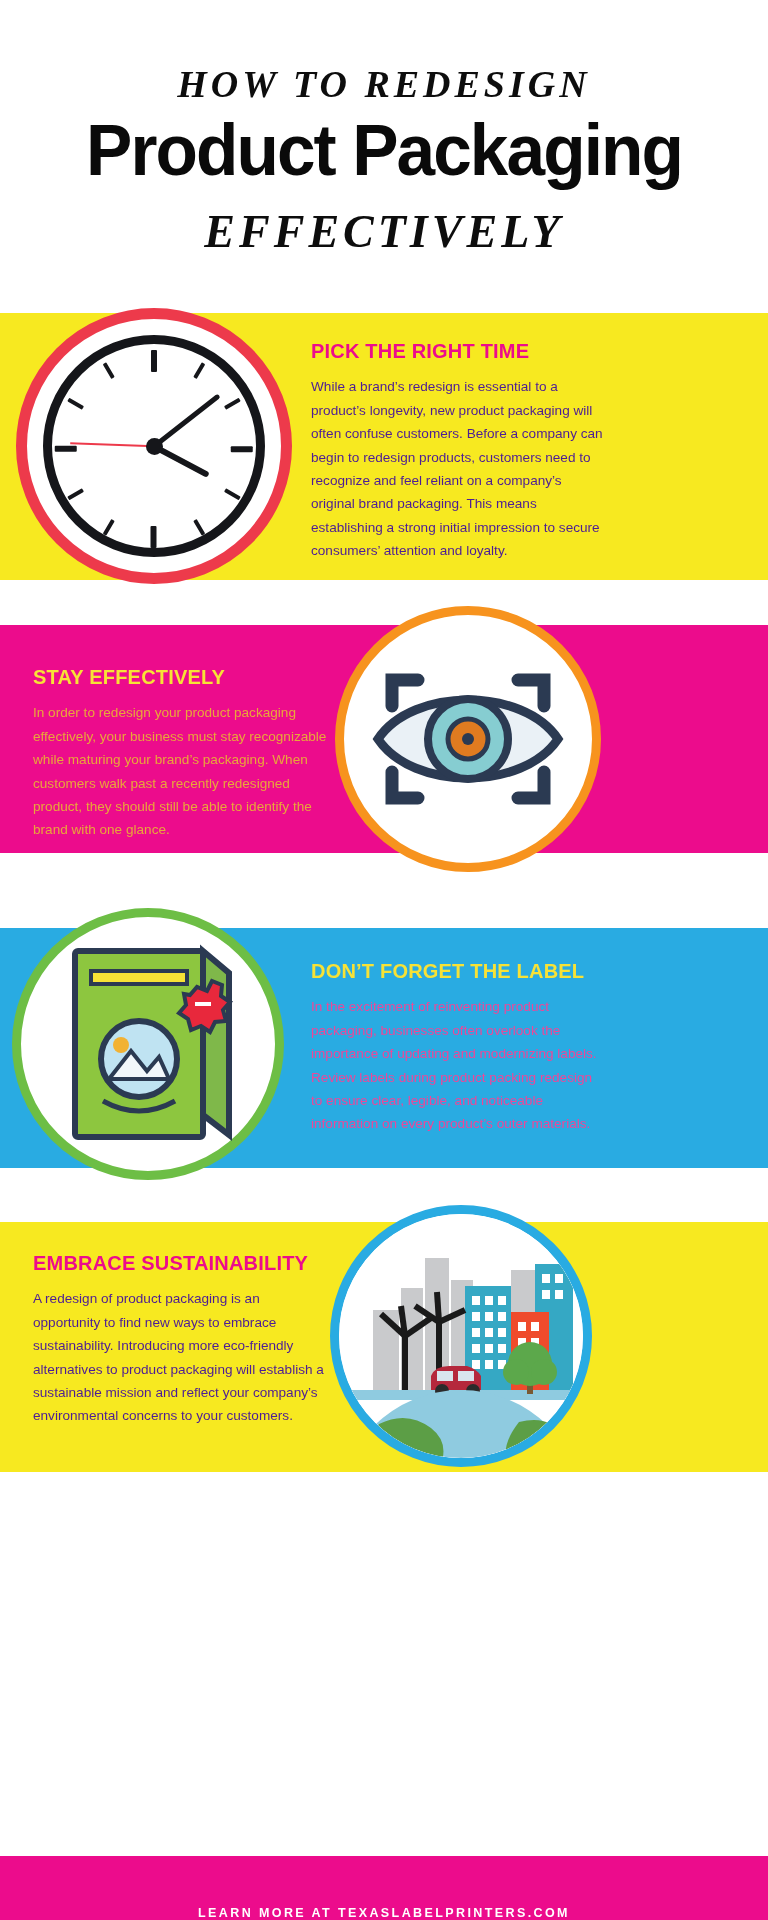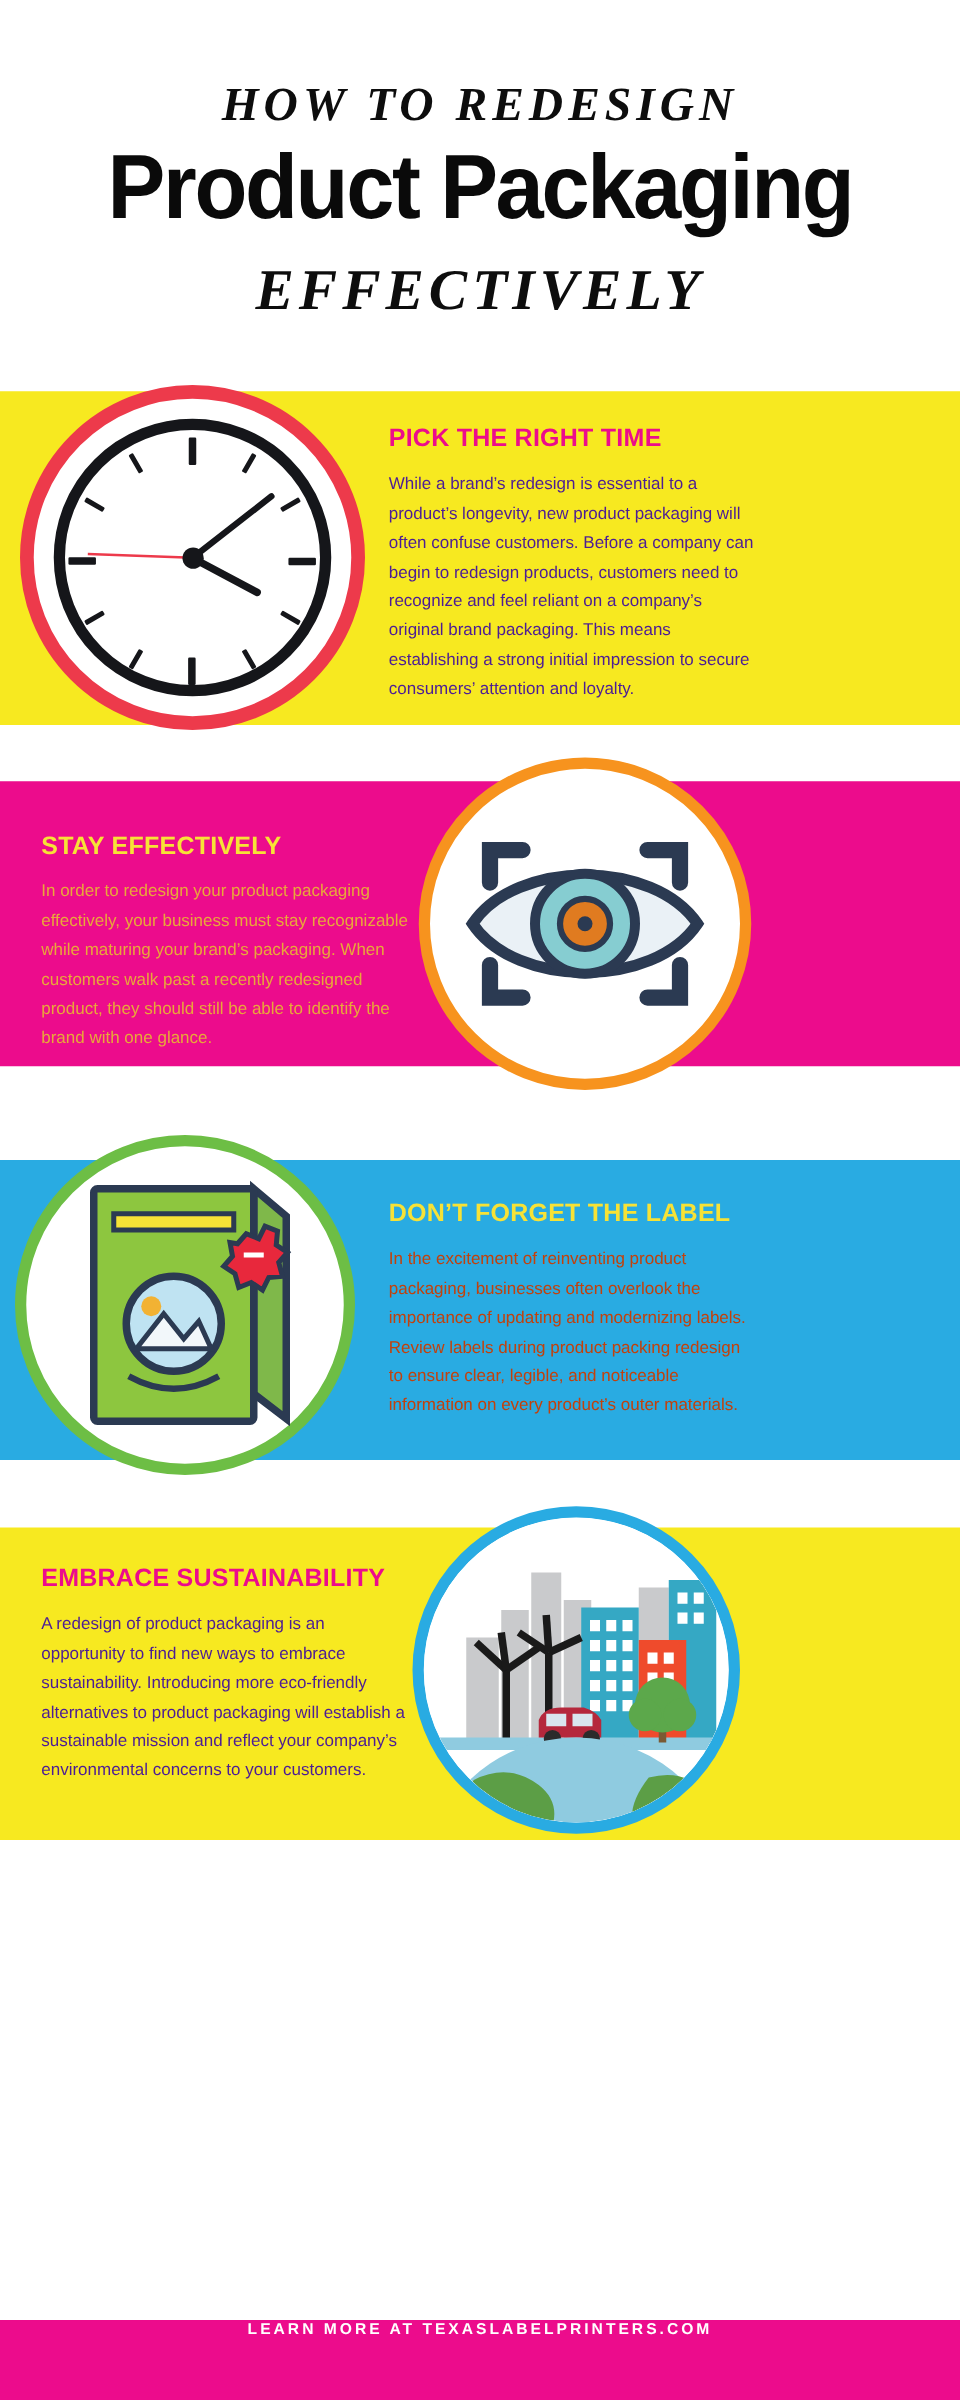--- a/index.html
+++ b/index.html
@@ -41,21 +41,21 @@
   .sec-h {
     font-weight:700; font-size:20px; line-height:1.12;
     letter-spacing:0.2px; margin-bottom:13px;
   }
   .sec-b { font-size:13.6px; line-height:1.72; font-weight:400; }
 
   .h-magenta { color:#EC0C8C; }
   .h-yellow  { color:#F7E236; }
   .b-darkred { color:#4c1d95; }
   .b-gold    { color:#E8A83A; }
-  .b-ygreen  { color:#c2410c; }
+  .b-ygreen  { color:#ec4899; }
 
   
   .icon-wrap { position:absolute; z-index:9; }
 
   
   .clock-outer { width:276px; height:276px; border:11px solid #ED3A4B; border-radius:50%; background:#fff;
                  display:flex; align-items:center; justify-content:center; }
   .clock-face  { width:222px; height:222px; border:9px solid #15161a; border-radius:50%; background:#fff; position:relative; }
   .tick { position:absolute; left:50%; top:6px; width:4px; height:17px; background:#15161a; transform-origin:50% 99px; border-radius:1px; margin-left:-2px; }
   .tick.major { width:5.5px; height:22px; margin-left:-2.75px; }
@@ -72,21 +72,21 @@
   .book-outer { width:272px; height:272px; border:9px solid #6DBE45; border-radius:50%; background:#fff;
                 display:flex; align-items:center; justify-content:center; }
 
   
   .globe-outer { width:262px; height:262px; border:9px solid #29ABE2; border-radius:50%; background:#fff;
                  overflow:hidden; display:flex; align-items:center; justify-content:center; }
 
   
   .footer {
     position:absolute; left:0; bottom:0; width:768px; height:64px;
-    background:#EC0C8C; display:flex; align-items:flex-start; justify-content:center;
+    background:#EC0C8C; display:flex; align-items:flex-end; justify-content:center;
   }
   .footer-text {
     color:#ffffff; font-size:12.5px; font-weight:700;
     letter-spacing:2.4px;
   }
 </style>
 </head>
 <body>
 
 <div class="title-block">

